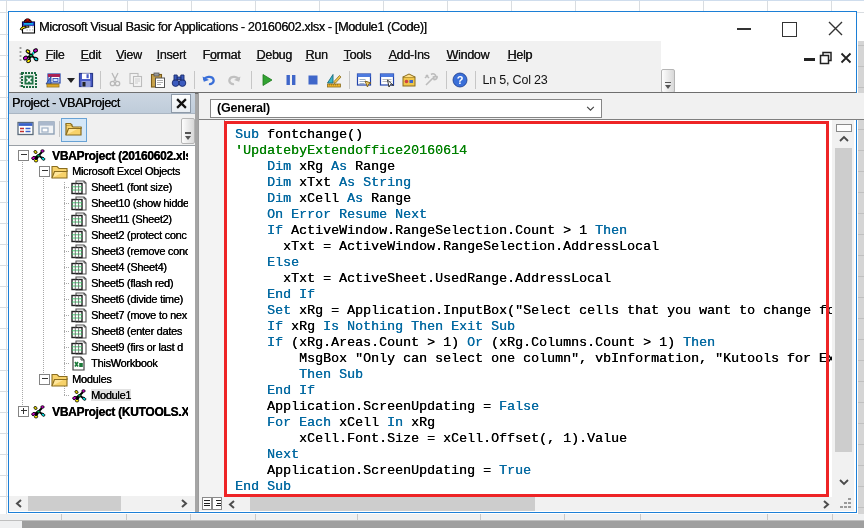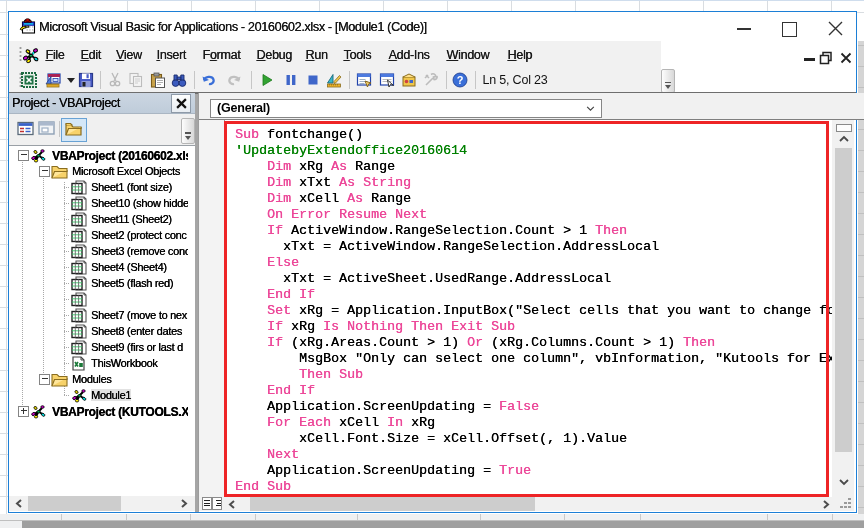--- a/index.html
+++ b/index.html
@@ -34,21 +34,21 @@
 .dh{position:absolute;height:1px;background-image:linear-gradient(90deg,#a8a8a8 1px,transparent 1px);background-size:2px 1px}
 #projhs{position:absolute;left:0;top:403px;width:186px;height:15px;background:#f1f1f1}
 #code{position:absolute;left:189px;top:80.5px;width:655px;height:418px;background:#f1f1f1;border-left:1px solid #9d9d9d}
 #comborow{position:absolute;left:0;top:0;width:719px;height:26px;background:#f1f1f1;border-bottom:1.5px solid #7f7f7f}
 .combo{position:absolute;top:6px;height:19px;background:#fff;border:1px solid #868686;box-sizing:border-box}
 .combo .ct{position:absolute;left:6px;top:1.5px;font-size:12.5px;font-weight:bold;letter-spacing:-0.2px;color:#000}
 .chev{position:absolute;top:6px;width:9px;height:5px}
 #marginbar{position:absolute;left:1px;top:27px;width:24px;height:377px;background:#f3f3f3;border-right:1px solid #999}
 #textarea{position:absolute;left:26px;top:27px;width:607px;height:377px;background:#fff;overflow:hidden}
 #textarea pre{margin:0;padding:7px 0 0 10px;font-family:"Liberation Mono",monospace;font-size:13.33px;line-height:16px;color:#000;text-shadow:0.35px 0 0 currentColor}
-.k{color:#ec4899}.cm{color:#008000}
+.k{color:#0369a1}.cm{color:#008000}
 #redrect{position:absolute;left:25px;top:28px;width:605px;height:376px;border:3px solid #ee2426;box-sizing:border-box;z-index:30}
 #vscroll{position:absolute;left:636px;top:29px;width:17px;height:373px;background:#f1f1f1}
 #hscroll{position:absolute;left:0;top:404px;width:655px;height:14px;background:#f1f1f1}
 .thumb{position:absolute;background:#cdcdcd}
 .vbtn{position:absolute;width:10px;height:13px;background:#fdfdfd;border:1px solid #8a8a8a;box-sizing:border-box}
 svg{display:block;position:absolute}
 </style></head><body>
 <div class="vg" style="left:63px;top:0;height:13px"></div>
 <div class="vg" style="left:127px;top:0;height:13px"></div>
 <div class="vg" style="left:191px;top:0;height:13px"></div>
@@ -491,20 +491,23 @@
 <path d="M5 1 L13 1 L15 3 L15 14 L5 14 Z" fill="#fff" stroke="#555" stroke-width="1.1"></path>
 <path d="M13 1 L13 3 L15 3" fill="none" stroke="#555" stroke-width="1"></path>
 <rect x="1" y="3.5" width="10" height="10" fill="#fff" stroke="#222" stroke-width="1.4"></rect>
 <g stroke="#3c6" stroke-width="0.9">
             <path d="M1 6.8 h10 M1 10 h10"></path>
           </g>
 <g stroke="#666" stroke-width="0.9">
             <path d="M4.3 3.5 v10 M7.6 3.5 v10"></path>
           </g>
         </svg>
+        <div class="trow" style="top:146px">
+          <span style="position:absolute;left:82px;top:1px;">Sheet6 (divide time)</span>
+        </div>
         <div class="dh" style="left:55px;top:169px;width:5px"></div>
         <svg style="left:62px;top:162px" width="16" height="15" viewBox="0 0 16 15">
 <path d="M5 1 L13 1 L15 3 L15 14 L5 14 Z" fill="#fff" stroke="#555" stroke-width="1.1"></path>
 <path d="M13 1 L13 3 L15 3" fill="none" stroke="#555" stroke-width="1"></path>
 <rect x="1" y="3.5" width="10" height="10" fill="#fff" stroke="#222" stroke-width="1.4"></rect>
 <g stroke="#3c6" stroke-width="0.9">
             <path d="M1 6.8 h10 M1 10 h10"></path>
           </g>
 <g stroke="#666" stroke-width="0.9">
             <path d="M4.3 3.5 v10 M7.6 3.5 v10"></path>

